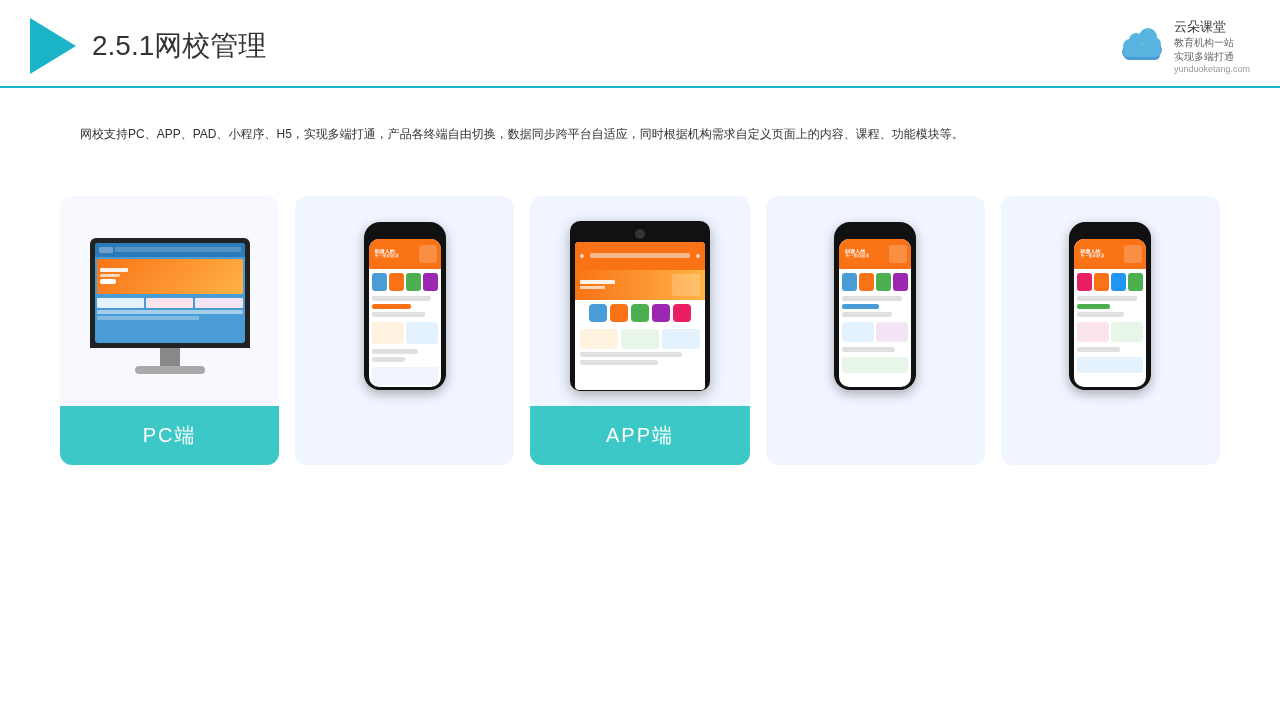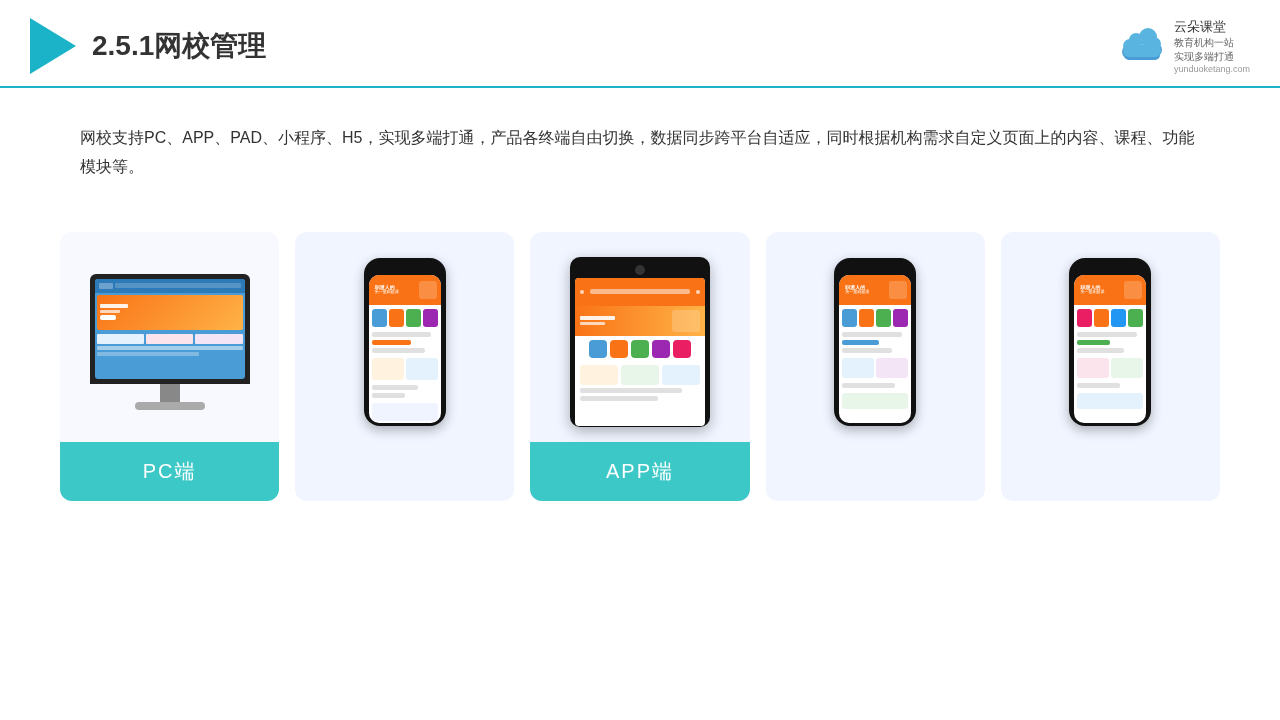--- a/index.html
+++ b/index.html
@@ -26,21 +26,21 @@
     }
     .logo-triangle {
       width: 0;
       height: 0;
       border-top: 28px solid transparent;
       border-bottom: 28px solid transparent;
       border-left: 46px solid #1ab3c8;
     }
     .page-title {
       font-size: 28px;
-      font-weight: bold;
+      font-weight: normal;
       color: #333;
     }
     .header-right {
       display: flex;
       align-items: flex-end;
       gap: 10px;
     }
     .cloud-logo {
       display: flex;
       align-items: center;
@@ -59,21 +59,21 @@
     }
     .logo-brand {
       font-size: 13px;
       color: #333;
       font-weight: 500;
     }
 
     
     .description {
       padding: 36px 80px 20px 80px;
-      font-size: 16px;
+      font-size: 12px;
       color: #333;
       line-height: 1.8;
     }
 
     
     .cards-section {
       display: flex;
       justify-content: flex-start;
       gap: 16px;
       padding: 20px 60px 30px 60px;

